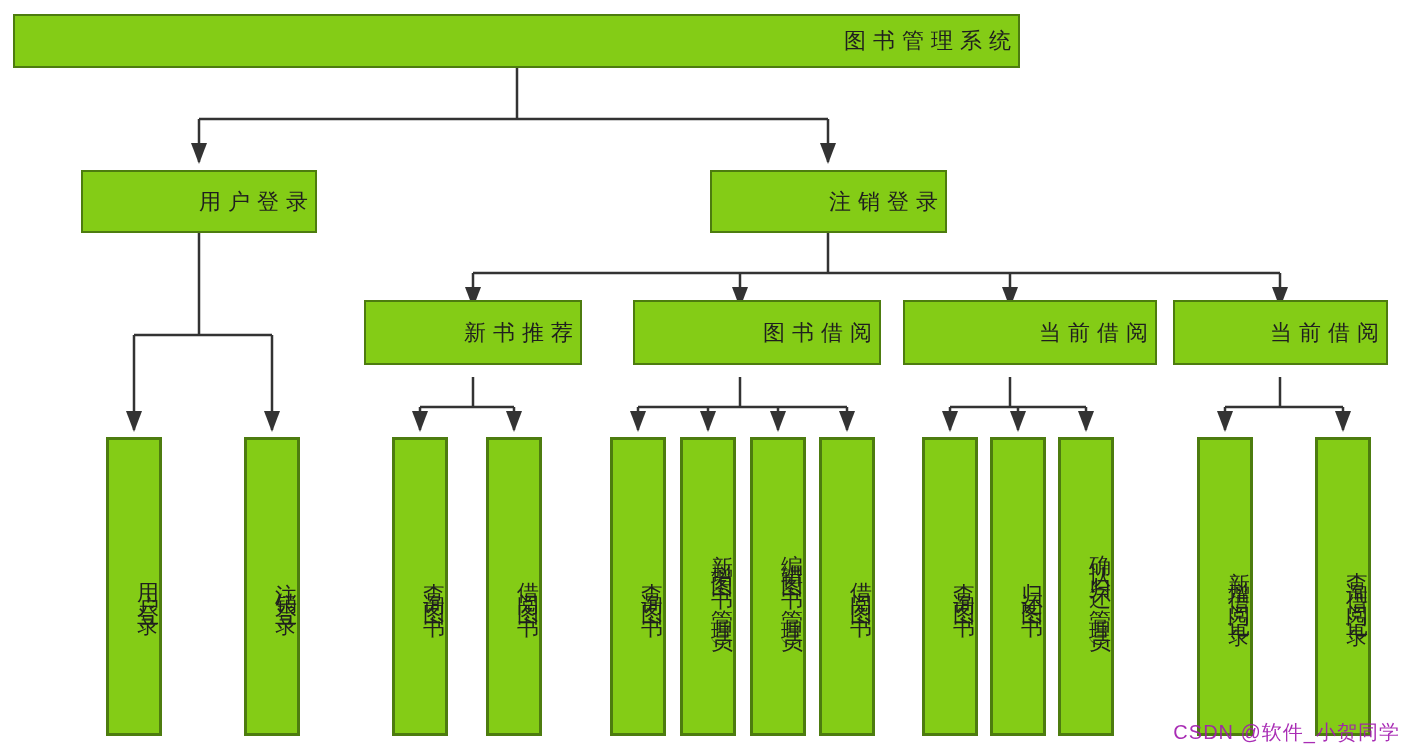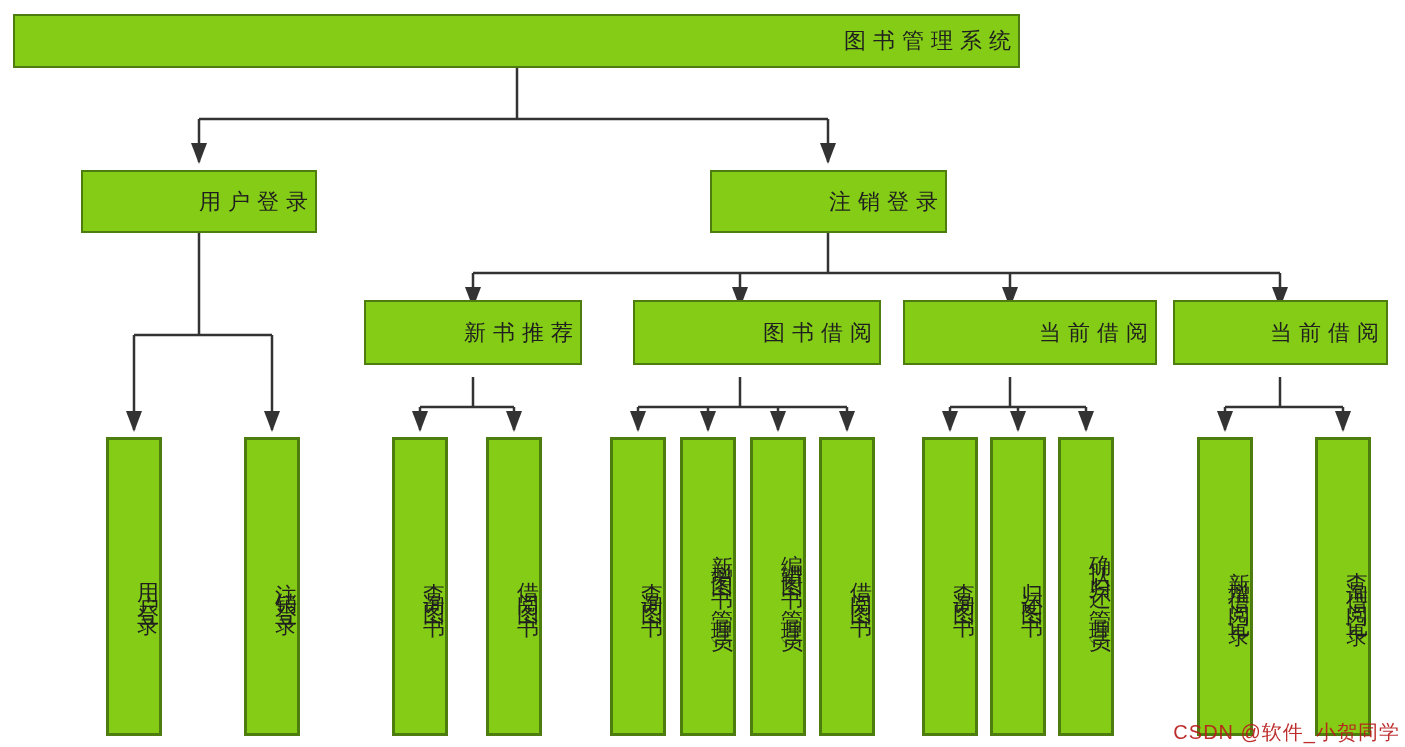--- a/index.html
+++ b/index.html
@@ -74,21 +74,21 @@
   .leaf-9  { left: 922px; }
   .leaf-10 { left: 990px; }
   .leaf-11 { left: 1058px; }
   .leaf-12 { left: 1197px; }
   .leaf-13 { left: 1315px; }
   .watermark {
     position: absolute;
     right: 5px;
     top: 719px;
     font-size: 20px;
-    color: #b91c1c;
+    color: #a21caf;
     opacity: 0.92;
     z-index: 10;
     letter-spacing: 1px;
     white-space: nowrap;
   }
 </style>
 </head>
 <body>
 
 <div class="stage">

